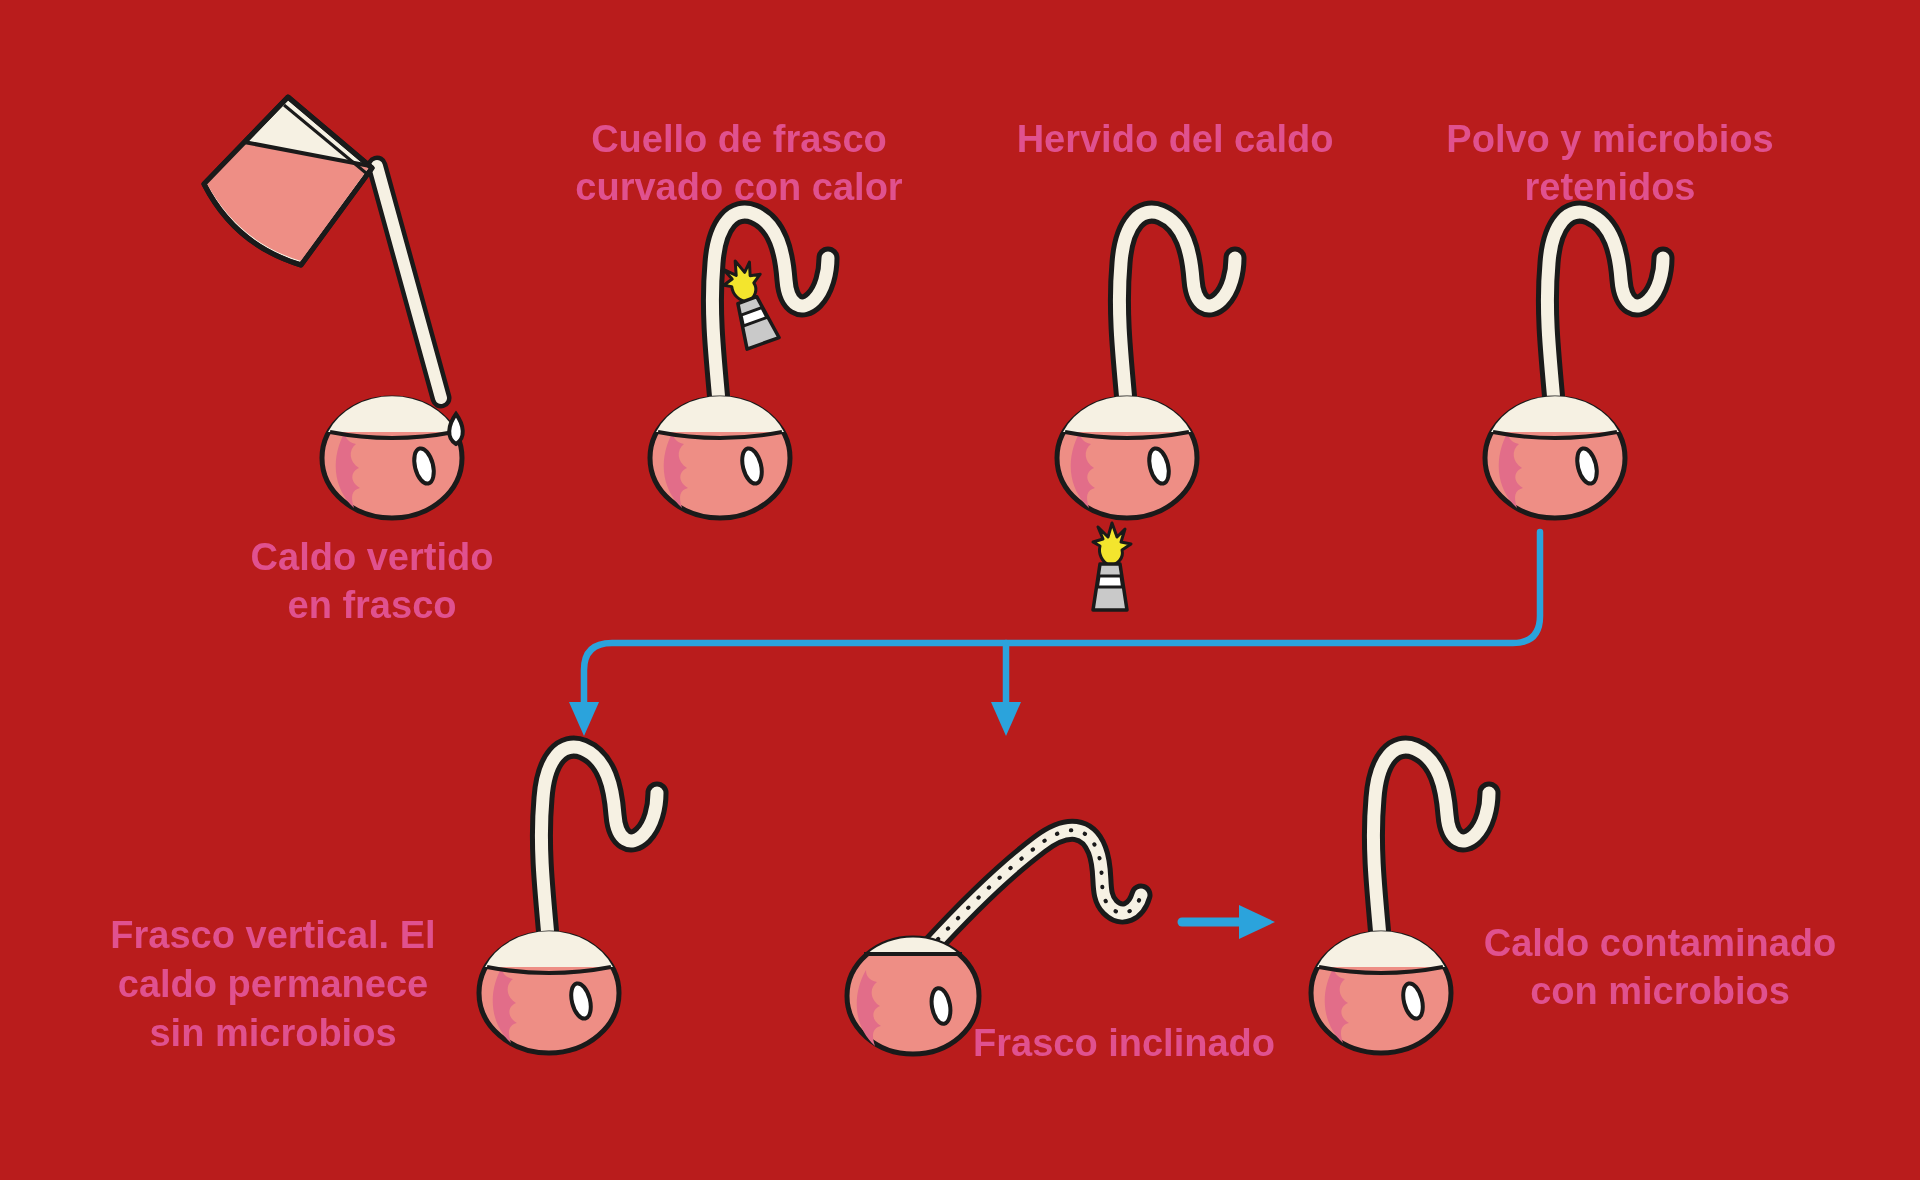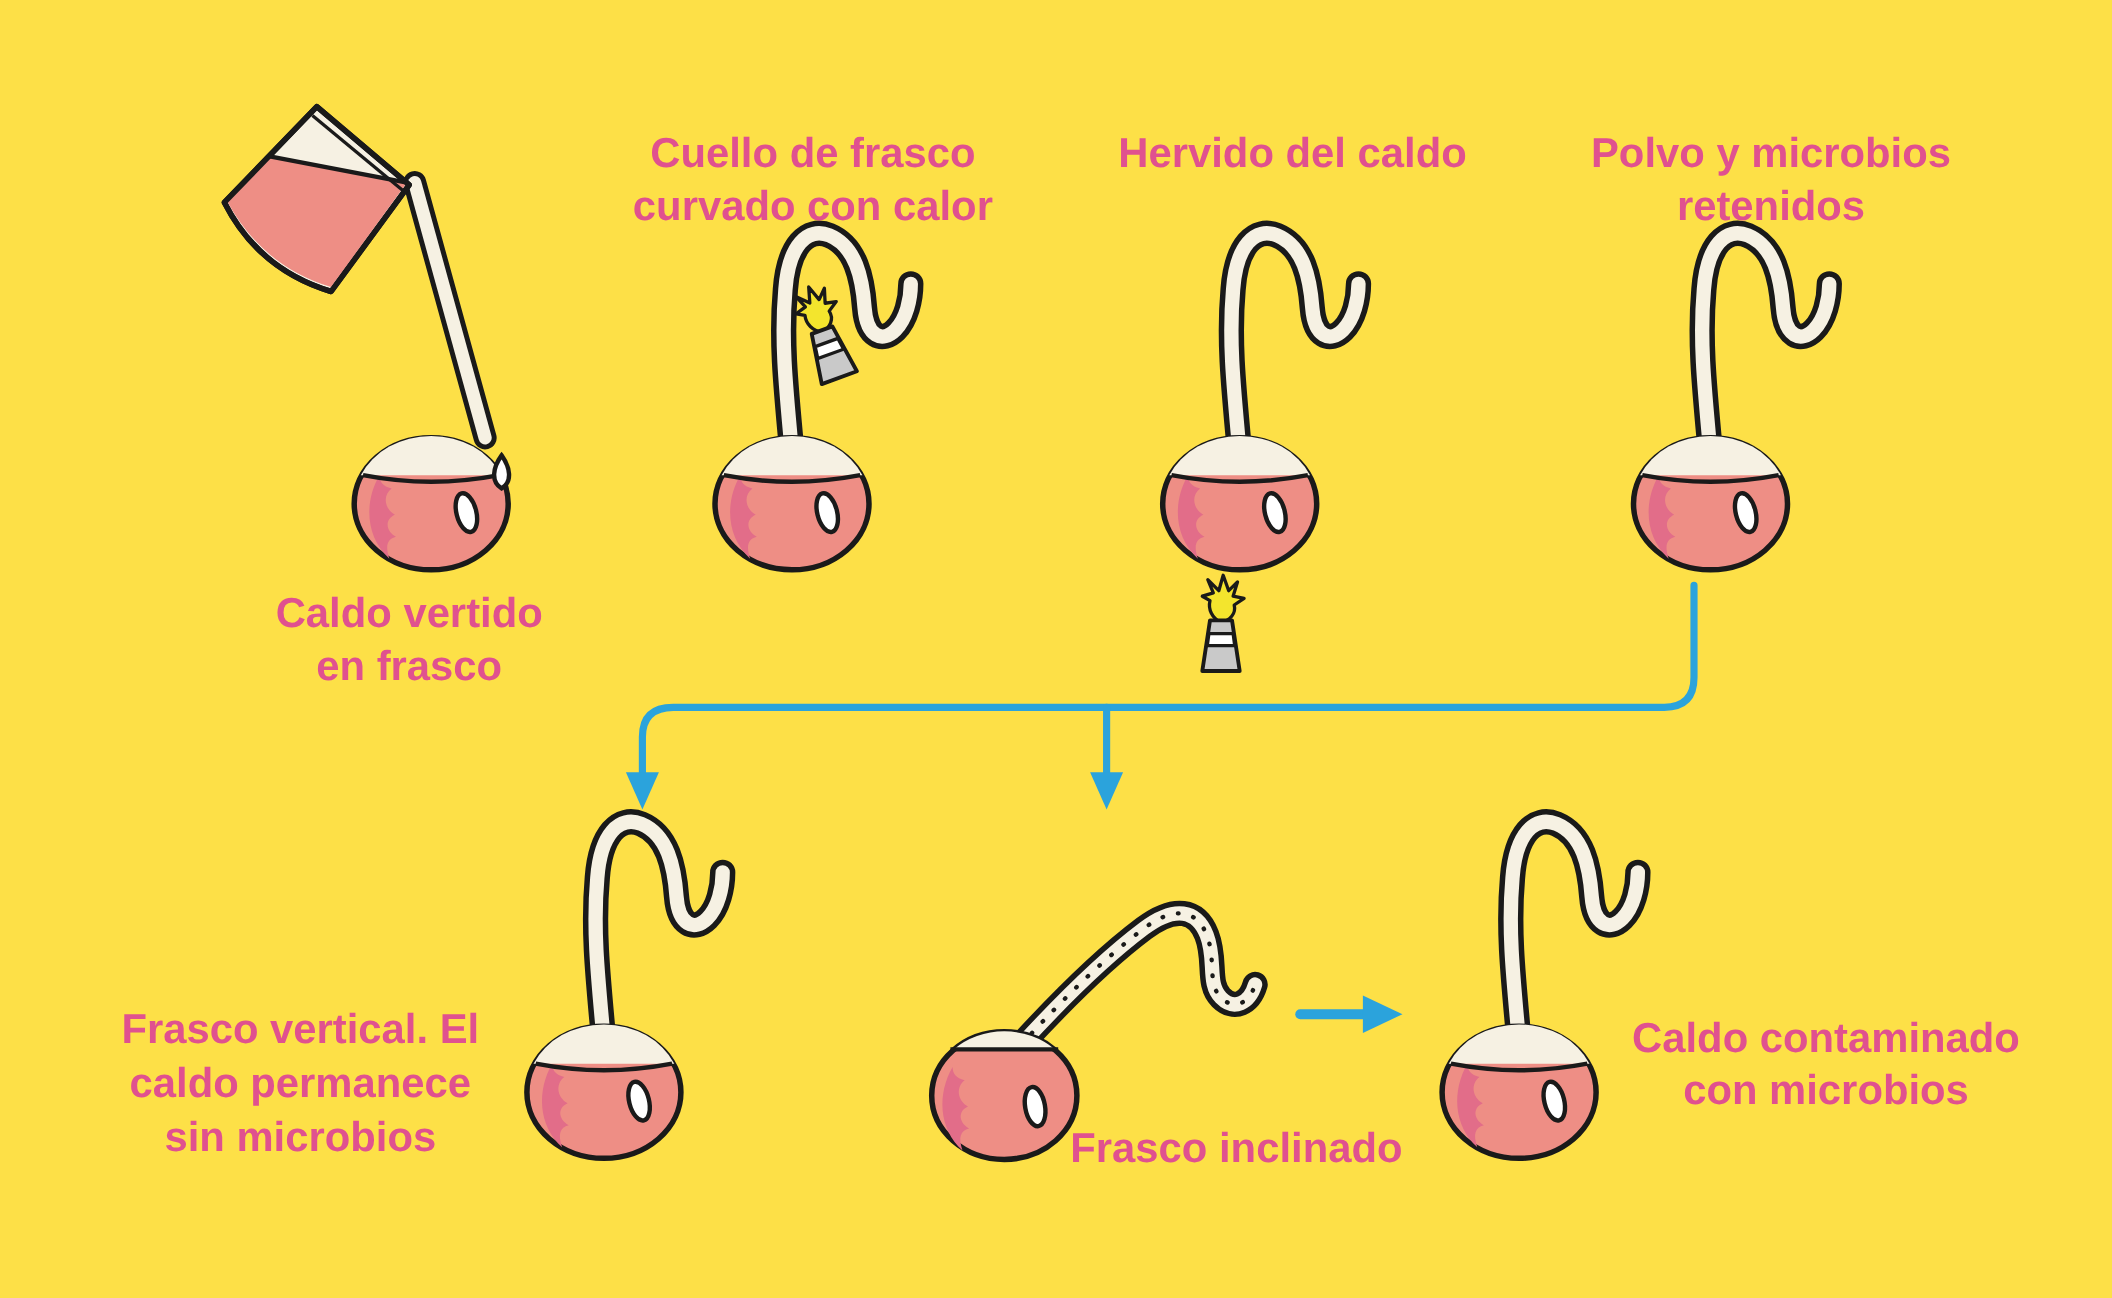--- a/index.html
+++ b/index.html
@@ -1,16 +1,16 @@
 <!DOCTYPE html>
 <html><head>
 <meta charset="utf-8">
 <style>
   html,body { margin:0; padding:0; background:#ffffff; }
-  .stage { width:1920px; height:1180px; background:#fde047; position:relative; overflow:hidden; }
+  .stage { width:1920px; height:1180px; background:#b91c1c; position:relative; overflow:hidden; }
   svg { display:block; }
   .tube-o { fill:none; stroke:#1a1a1a; stroke-width:23; stroke-linecap:round; stroke-linejoin:round; }
   .tube-i { fill:none; stroke:#f6f1e3; stroke-width:13; stroke-linecap:round; stroke-linejoin:round; }
   .neck1-o { fill:none; stroke:#1a1a1a; stroke-width:21; stroke-linecap:round; }
   .neck1-i { fill:none; stroke:#f6f1e3; stroke-width:12; stroke-linecap:round; }
   .ink { stroke:#1a1a1a; }
   .noface { fill:none; }
   .dots { fill:none; stroke:#1a1a1a; stroke-width:4; stroke-linecap:round; stroke-dasharray:0.5 14; }
   .conn { fill:none; stroke-linecap:round; stroke-linejoin:round; stroke-width:6.5; }
   .arrow-line { fill:none; stroke-linecap:round; stroke-width:9; }

